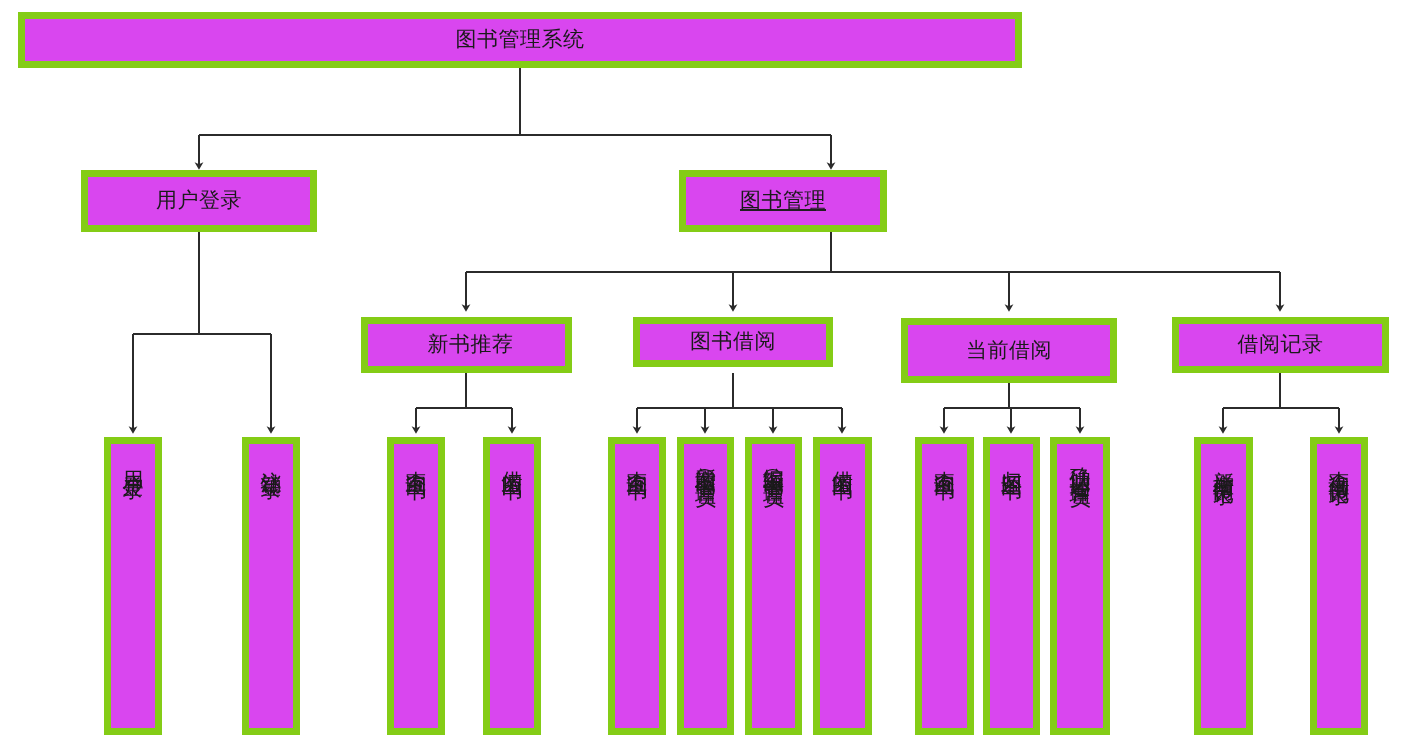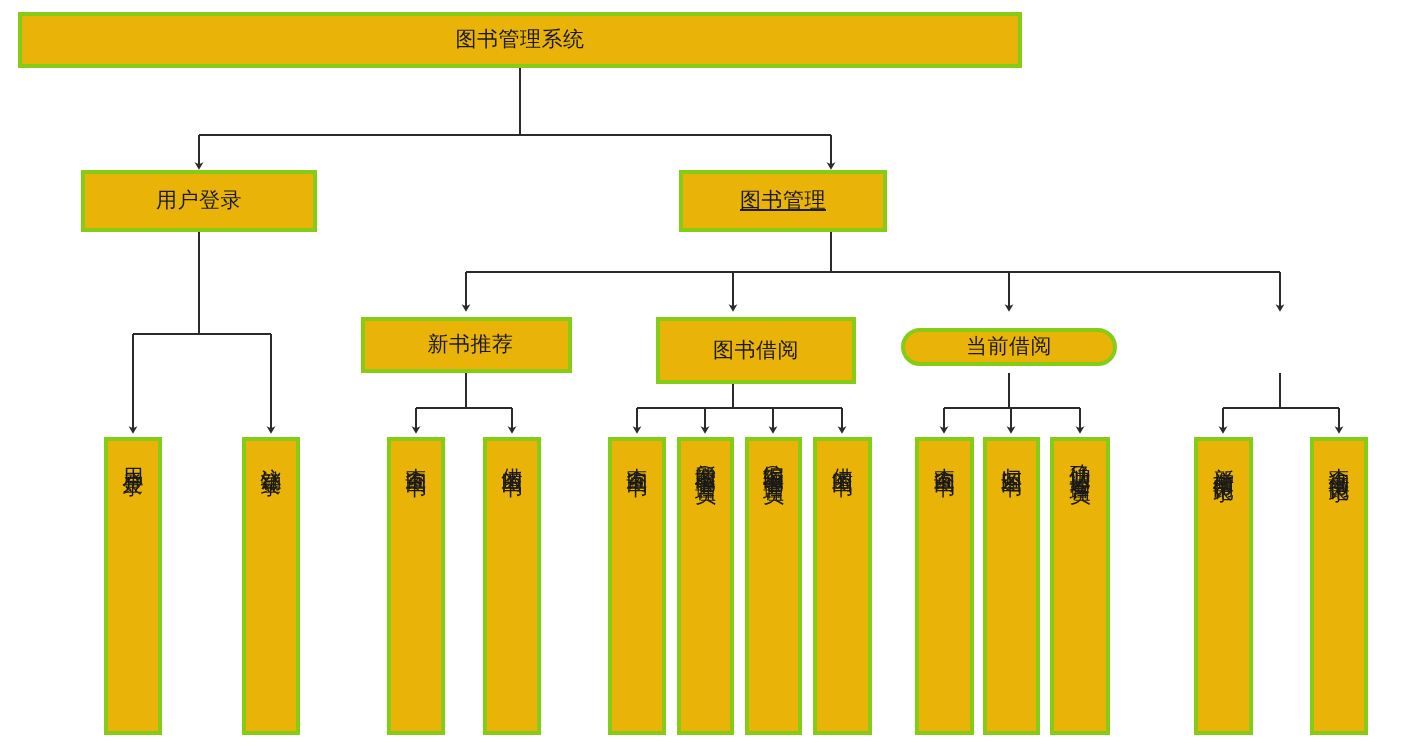--- a/index.html
+++ b/index.html
@@ -22,22 +22,22 @@
   #diagram-svg {
     position: absolute;
     left: 0;
     top: 0;
     width: 1405px;
     height: 747px;
   }
   .node {
     position: absolute;
     box-sizing: border-box;
-    border: 4px solid #84cc16;
-    background: #eab308;
+    border: 7px solid #84cc16;
+    background: #d946ef;
     display: flex;
     align-items: center;
     justify-content: center;
     text-align: right;
   }
   .node-label {
     font-size: 21px;
     line-height: 1.12;
     color: #1a1a1a;
     letter-spacing: 0.5px;
@@ -130,28 +130,31 @@
   </div>
 
   <div class="node" style="left:679px; top:170px; width:208px; height:62px;text-decoration:underline;">
     <span class="node-label">图书管理</span>
   </div>
 
   <div class="node" style="left:361px; top:317px; width:211px; height:56px;padding-left:8px;">
     <span class="node-label">新书推荐</span>
   </div>
 
-  <div class="node" style="left:633px; top:317px; width:200px; height:67px;margin-left:23px;">
+  <div class="node" style="left:633px; top:317px; width:200px; height:50px;">
     <span class="node-label">图书借阅</span>
   </div>
 
-  <div class="node" style="left:901px; top:328px; width:216px; height:38px;border-radius:24px;">
+  <div class="node" style="left:901px; top:318px; width:216px; height:65px;">
     <span class="node-label">当前借阅</span>
   </div>
 
+  <div class="node" style="left:1172px; top:317px; width:217px; height:56px;">
+    <span class="node-label">借阅记录</span>
+  </div>
 
   <div class="node vertical" style="left:104px; top:437px; width:58px; height:298px;">
     <span class="node-label">用户登录</span>
   </div>
 
   <div class="node vertical" style="left:242px; top:437px; width:58px; height:298px;">
     <span class="node-label">注销登录</span>
   </div>
 
   <div class="node vertical" style="left:387px; top:437px; width:58px; height:298px;">

